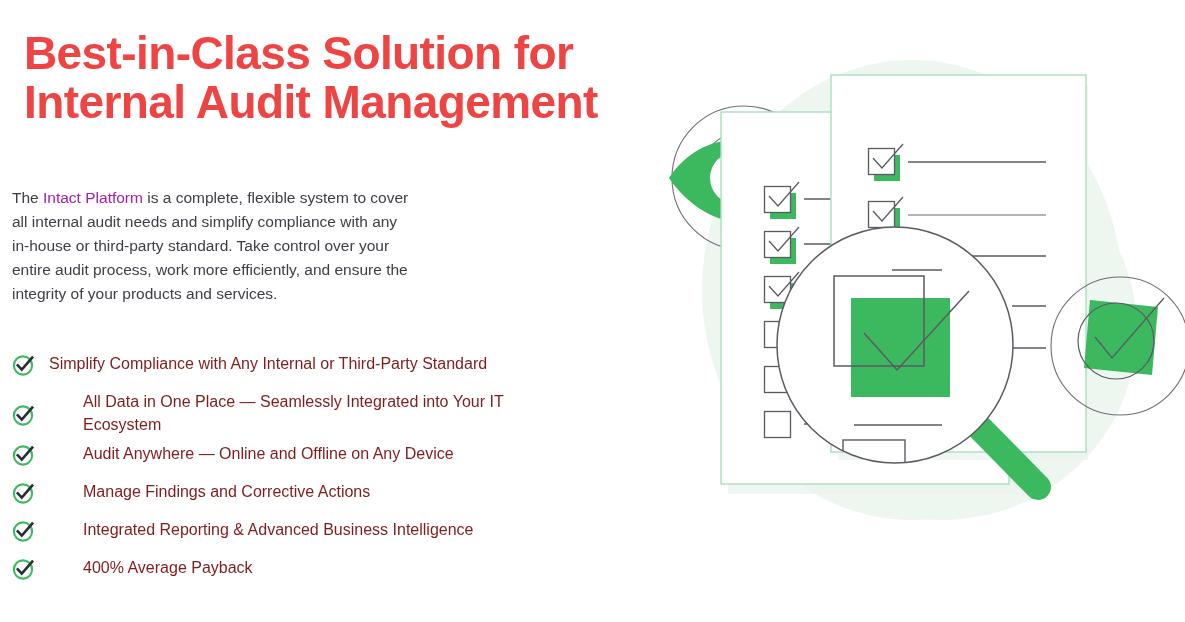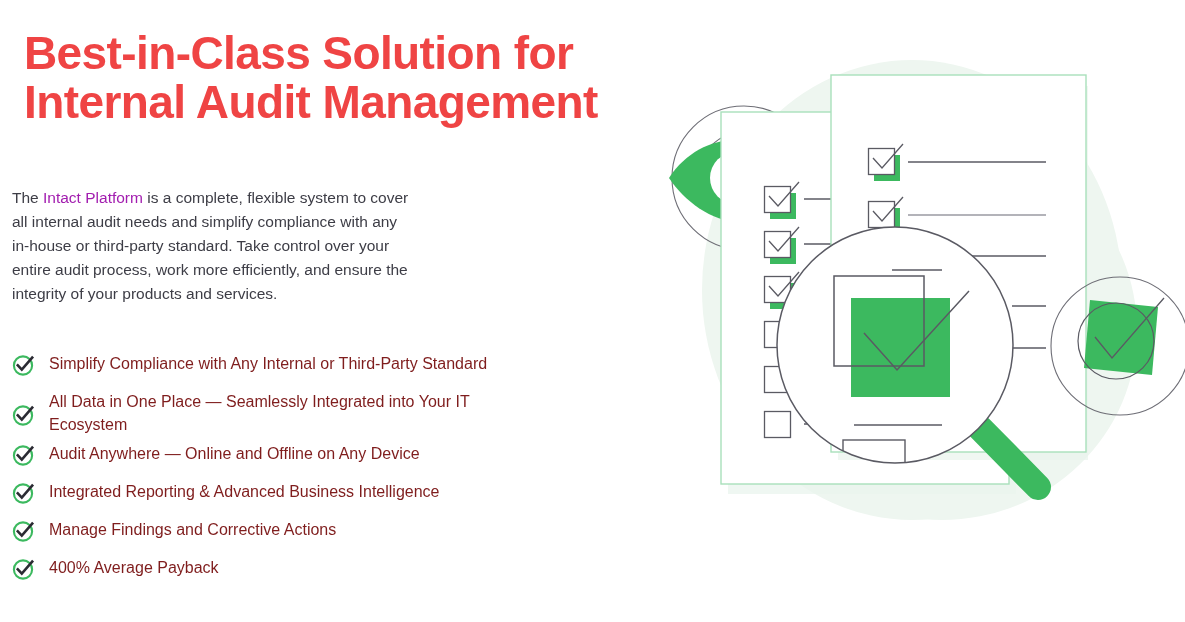--- a/index.html
+++ b/index.html
@@ -68,21 +68,21 @@
     list-style: none;
   }
   .feature-item {
     position: relative;
     display: flex;
     align-items: flex-start;
     min-height: 32px;
     margin-bottom: 0px;
     padding: 0 0 0 0;
   }
-  .feature-item + .feature-item { margin-top: 6px; }
+  .feature-item + .feature-item { margin-top: 6px; gap: 34px; }
 
   .check-badge {
     flex: 0 0 auto;
     width: 24px;
     height: 24px;
     position: relative;
     margin-right: 13px;
     margin-top: 1px;
   }
   .check-badge svg { display: block; overflow: visible; }
@@ -150,31 +150,31 @@
         <span class="feature-text">Audit Anywhere — Online and Offline on Any Device</span>
       </li>
 
       <li class="feature-item">
         <span class="check-badge">
           <svg width="24" height="24" viewBox="0 0 24 24">
             <circle cx="11" cy="12.5" r="9.1" fill="none" stroke="#3cb95f" stroke-width="2.1"></circle>
             <path d="M5.8 12.3 L9.8 16.6 L20.2 4.6" fill="none" stroke="#2b2b33" stroke-width="2.6" stroke-linecap="square" stroke-linejoin="miter"></path>
           </svg>
         </span>
+        <span class="feature-text">Manage Findings and Corrective Actions</span>
+      </li>
+
+      <li class="feature-item">
+        <span class="check-badge">
+          <svg width="24" height="24" viewBox="0 0 24 24">
+            <circle cx="11" cy="12.5" r="9.1" fill="none" stroke="#3cb95f" stroke-width="2.1"></circle>
+            <path d="M5.8 12.3 L9.8 16.6 L20.2 4.6" fill="none" stroke="#2b2b33" stroke-width="2.6" stroke-linecap="square" stroke-linejoin="miter"></path>
+          </svg>
+        </span>
         <span class="feature-text">Integrated Reporting &amp; Advanced Business Intelligence</span>
-      </li>
-
-      <li class="feature-item">
-        <span class="check-badge">
-          <svg width="24" height="24" viewBox="0 0 24 24">
-            <circle cx="11" cy="12.5" r="9.1" fill="none" stroke="#3cb95f" stroke-width="2.1"></circle>
-            <path d="M5.8 12.3 L9.8 16.6 L20.2 4.6" fill="none" stroke="#2b2b33" stroke-width="2.6" stroke-linecap="square" stroke-linejoin="miter"></path>
-          </svg>
-        </span>
-        <span class="feature-text">Manage Findings and Corrective Actions</span>
       </li>
 
       <li class="feature-item">
         <span class="check-badge">
           <svg width="24" height="24" viewBox="0 0 24 24">
             <circle cx="11" cy="12.5" r="9.1" fill="none" stroke="#3cb95f" stroke-width="2.1"></circle>
             <path d="M5.8 12.3 L9.8 16.6 L20.2 4.6" fill="none" stroke="#2b2b33" stroke-width="2.6" stroke-linecap="square" stroke-linejoin="miter"></path>
           </svg>
         </span>
         <span class="feature-text">400% Average Payback</span>

